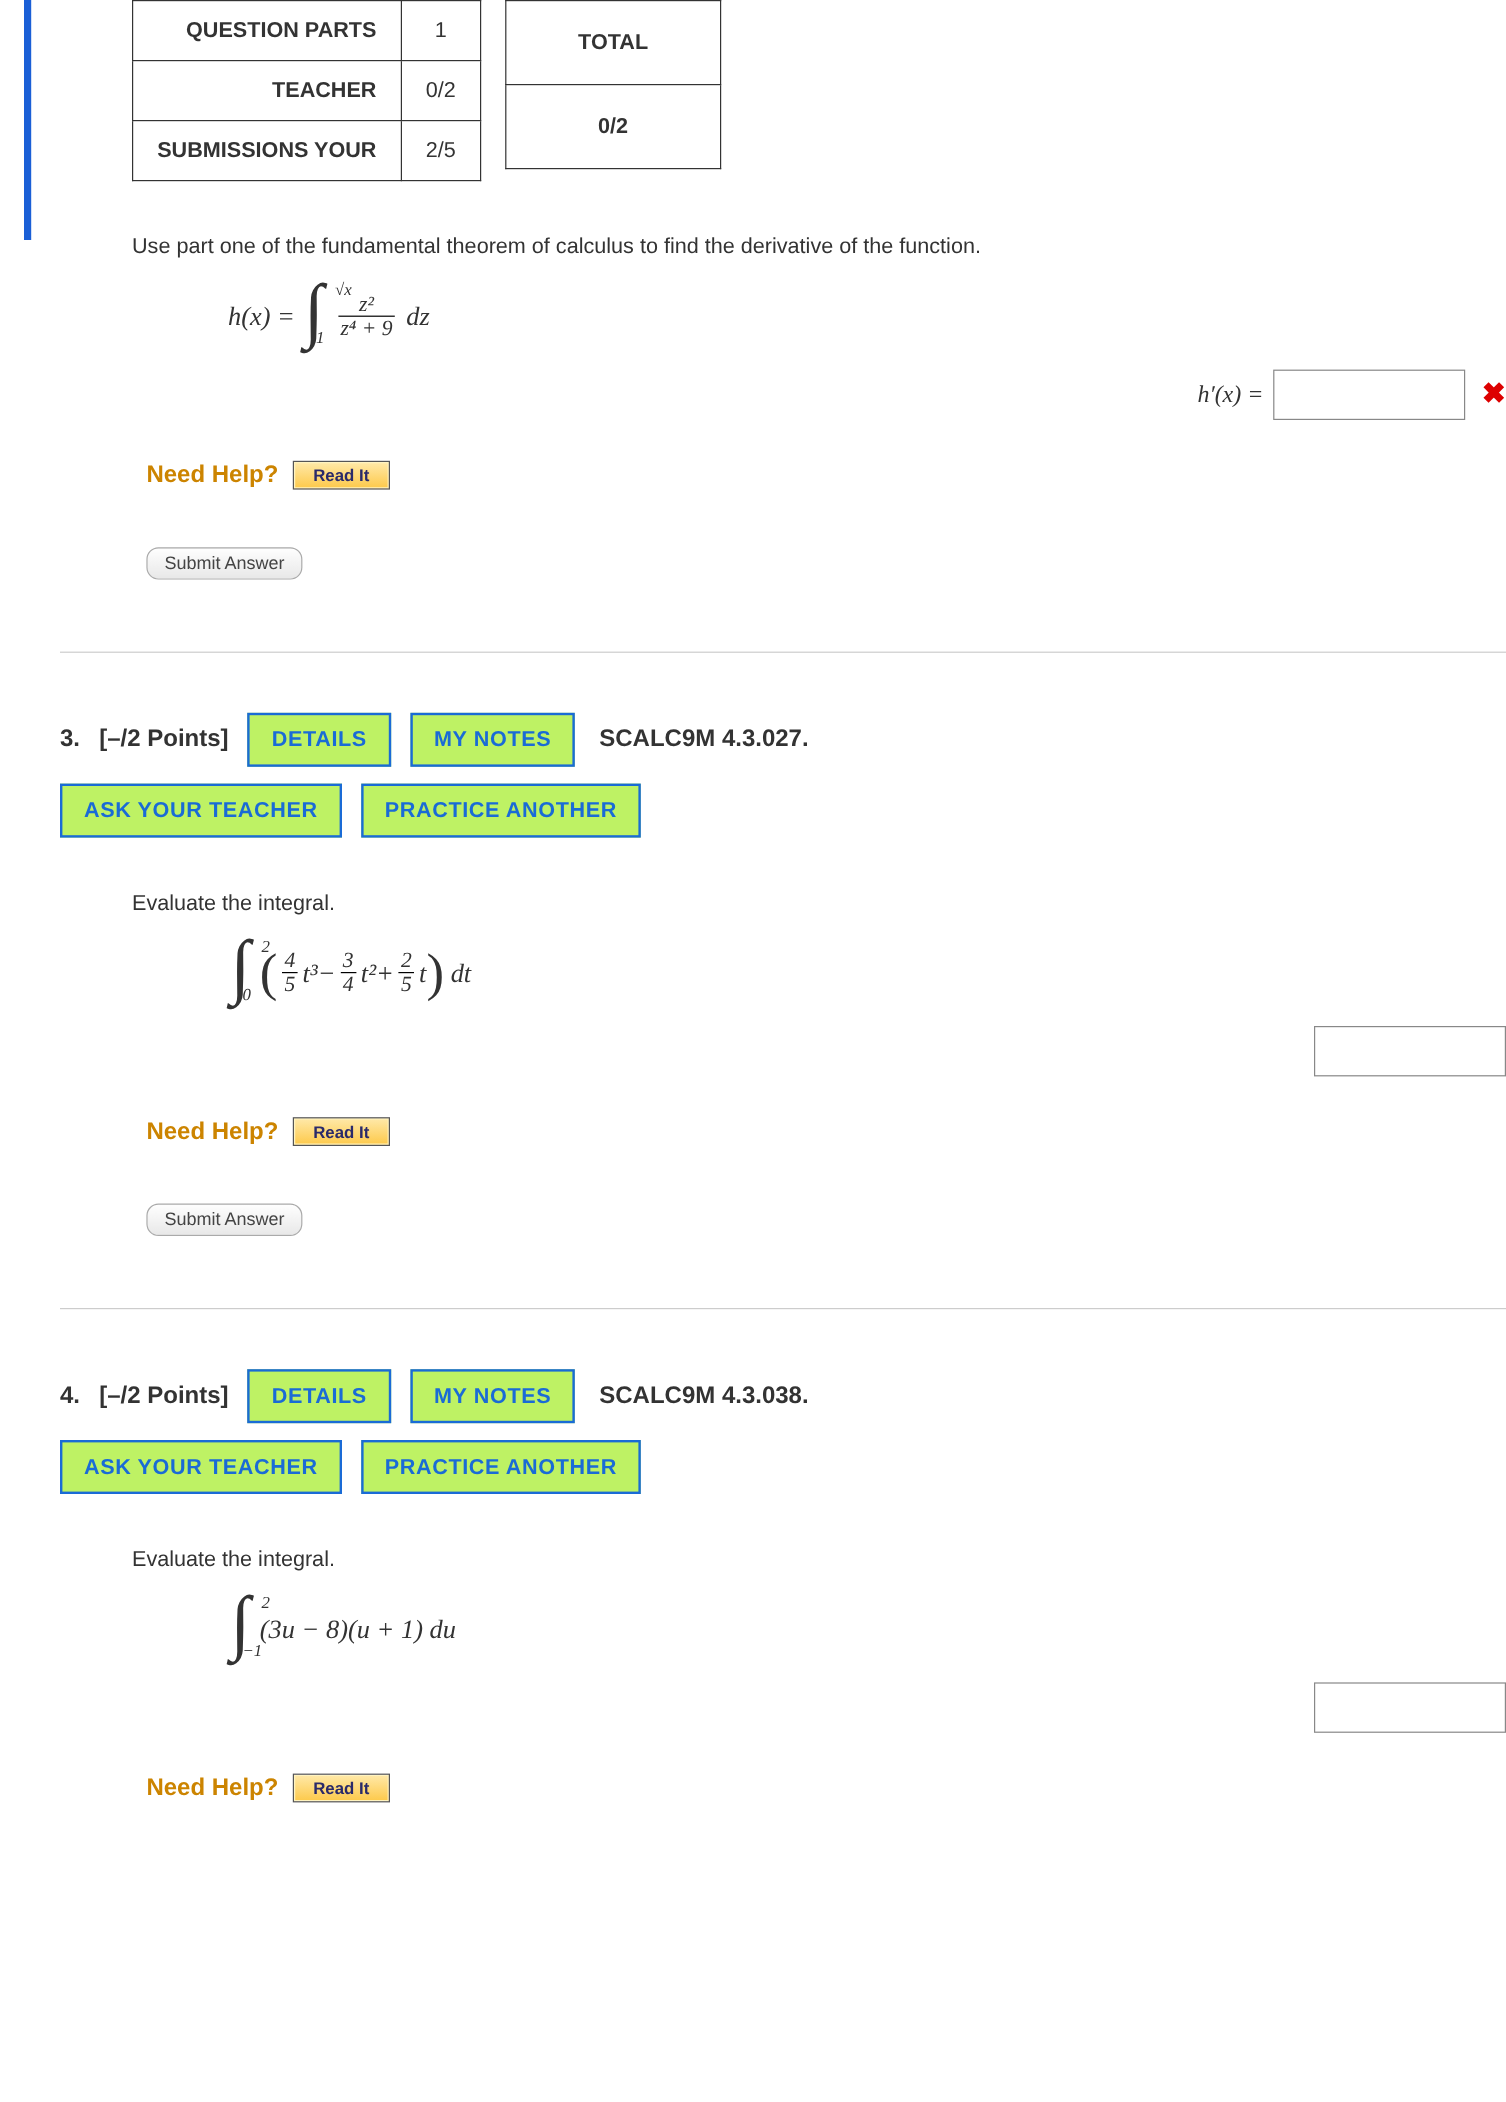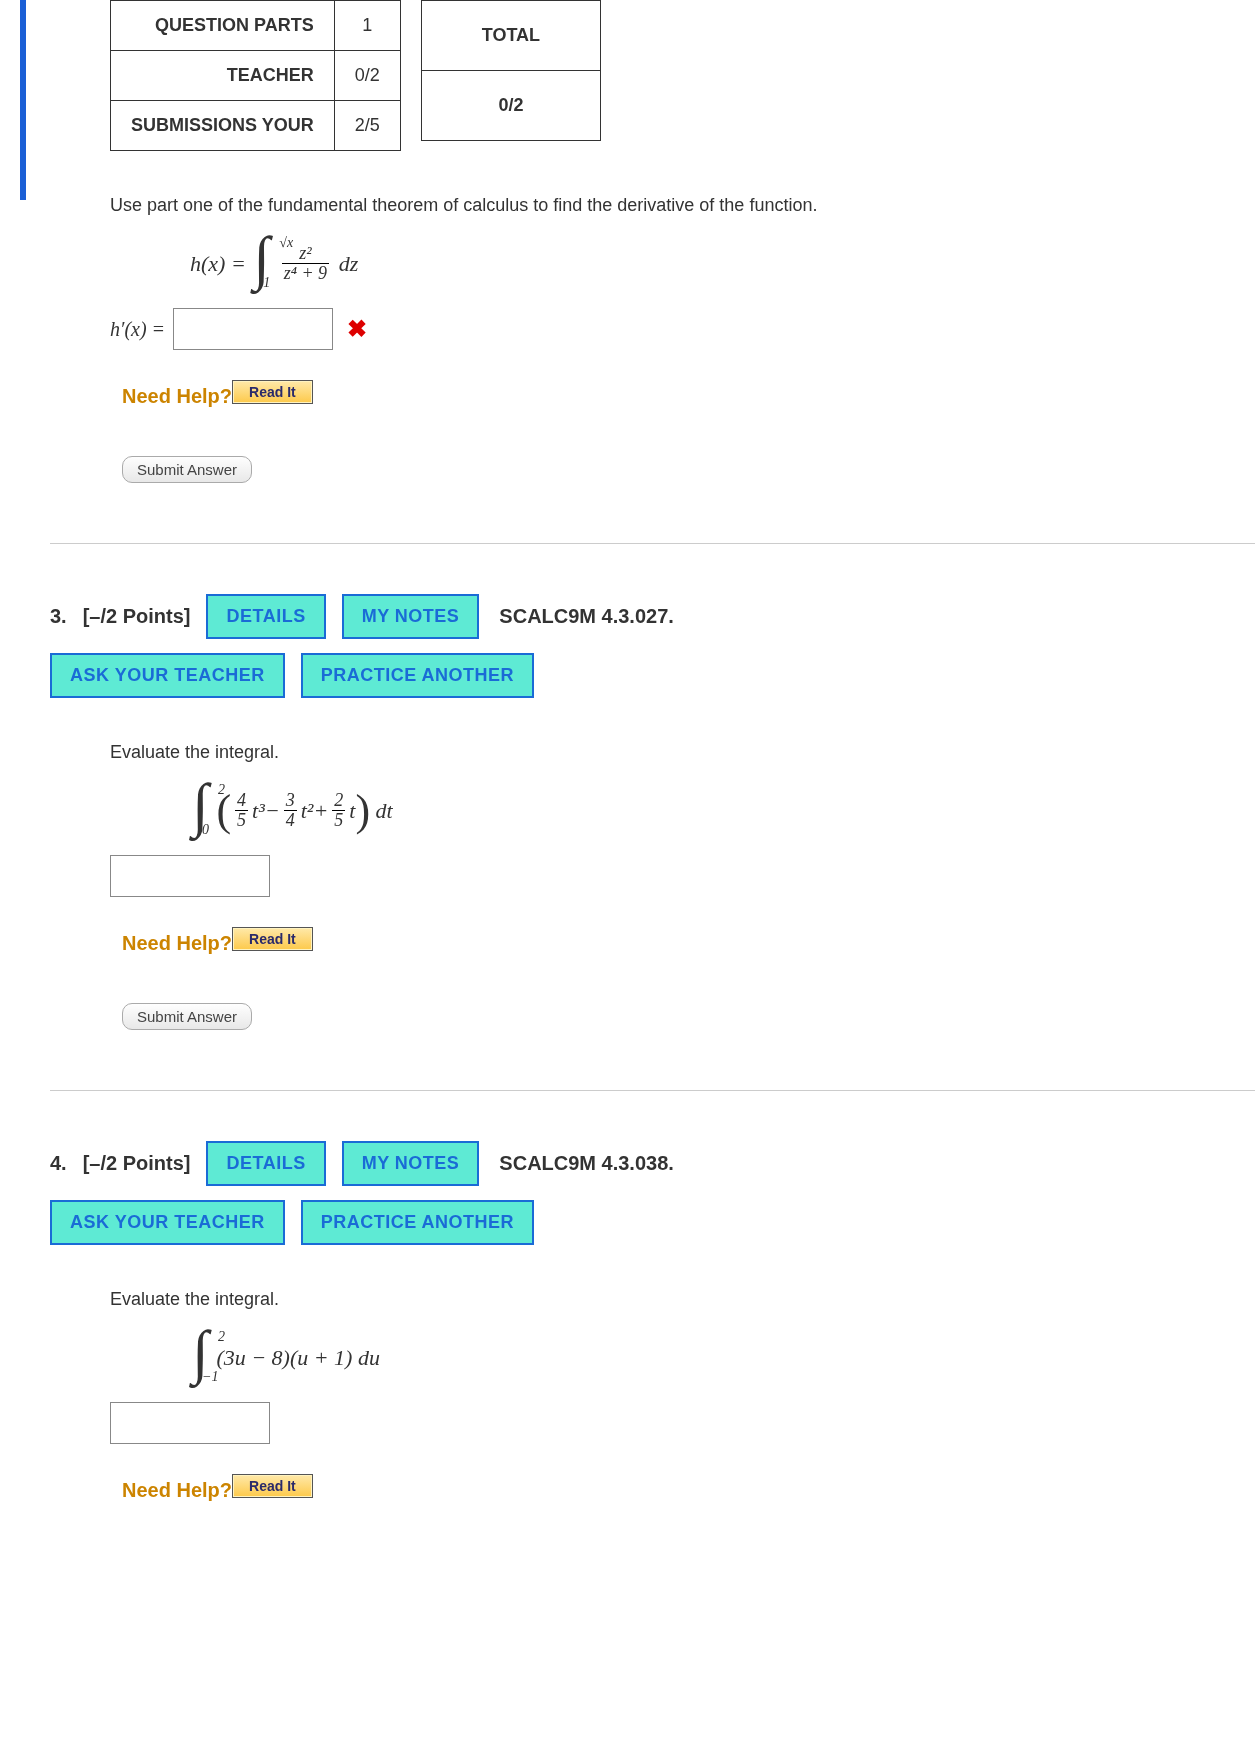--- a/index.html
+++ b/index.html
@@ -64,20 +64,21 @@
     font-style: italic;
     font-family: 'Times New Roman', serif;
     font-size: 22px;
     margin: 20px 0 20px 80px;
   }
   .answer-row {
     margin: 10px 0 20px 0;
     display: flex;
     align-items: center;
     gap: 8px;
+    justify-content: flex-end;
   }
   .answer-row .lhs {
     font-style: italic;
     font-family: 'Times New Roman', serif;
     font-size: 20px;
   }
   input.answer-input {
     border: 1px solid #888;
     height: 36px;
     width: 150px;
@@ -86,22 +87,22 @@
   }
   .x-mark {
     color: #d00;
     font-weight: bold;
     font-size: 24px;
     margin-left: 6px;
   }
   .need-help {
     margin: 30px 0 20px 12px;
     display: flex;
-    align-items: flex-start;
-    gap: 0;
+    align-items: center;
+    gap: 12px;
   }
   .need-help-label {
     color: #cc8400;
     font-weight: bold;
     font-size: 20px;
   }
   .read-it-btn {
     background: linear-gradient(#ffe9a9, #fdc94a);
     border: 1px solid #555;
     padding: 3px 16px;
@@ -131,21 +132,21 @@
   .q-number {
     font-weight: bold;
     font-size: 20px;
   }
   .q-points {
     font-weight: bold;
     font-size: 20px;
   }
   .header-btn {
     border: 2px solid #1a6bd6;
-    background: #5eead4;
+    background: #bef264;
     color: #1a6bd6;
     font-weight: bold;
     font-size: 18px;
     padding: 10px 18px;
     cursor: pointer;
     letter-spacing: 0.5px;
   }
   .header-code {
     font-weight: bold;
     font-size: 20px;

